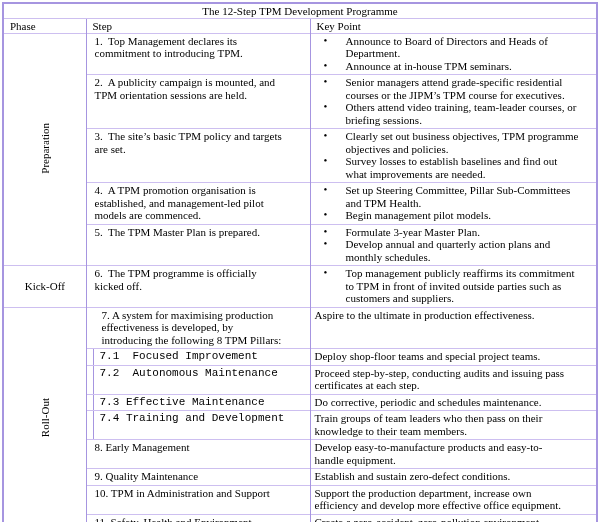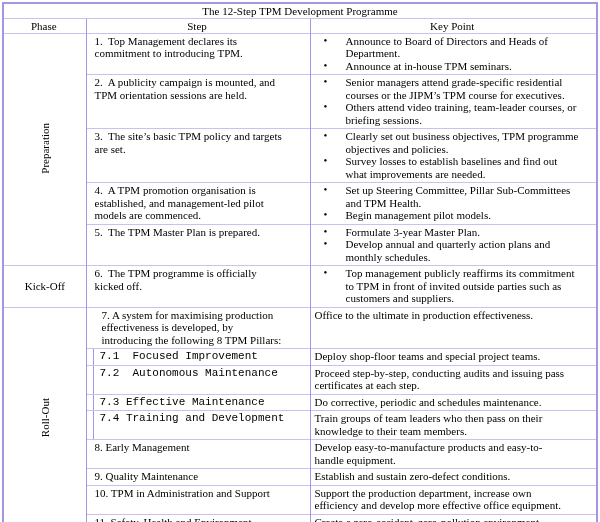--- a/index.html
+++ b/index.html
@@ -33,23 +33,22 @@
     border-top:1px solid var(--h);
     overflow:hidden;
   }
   tr.title-row td{
     border-top:none;
     text-align:center;
     height:15px;
     padding:1px 2px 0 2px;
   }
   tr.header-row td{
-    text-align:center;
     height:15px;
-    padding:1px 2px 0 0;
+    padding:1px 2px 0 6px;
   }
   .bl{border-left:1px solid var(--v);}
   td.phase{
     vertical-align:middle;
     text-align:center;
     padding:1px 0;
   }
   td.phase .rot{
     display:inline-block;
     writing-mode:vertical-rl;
@@ -213,21 +212,21 @@
     </td>
   </tr>
 
   <tr>
     <td class="phase" rowspan="9">
       <span class="rot">Roll-Out</span>
     </td>
     <td class="step step7 bl">7. A system for maximising production
 effectiveness is developed, by
 introducing the following 8 TPM Pillars:</td>
-    <td class="key plain bl">Office to the ultimate in production effectiveness.</td>
+    <td class="key plain bl">Aspire to the ultimate in production effectiveness.</td>
   </tr>
   <tr>
     <td class="substep bl">7.1&nbsp; Focused Improvement</td>
     <td class="key plain bl">Deploy shop-floor teams and special project teams.</td>
   </tr>
   <tr>
     <td class="substep bl">7.2&nbsp; Autonomous Maintenance</td>
     <td class="key plain bl">Proceed step-by-step, conducting audits and issuing pass
 certificates at each step.</td>
   </tr>

